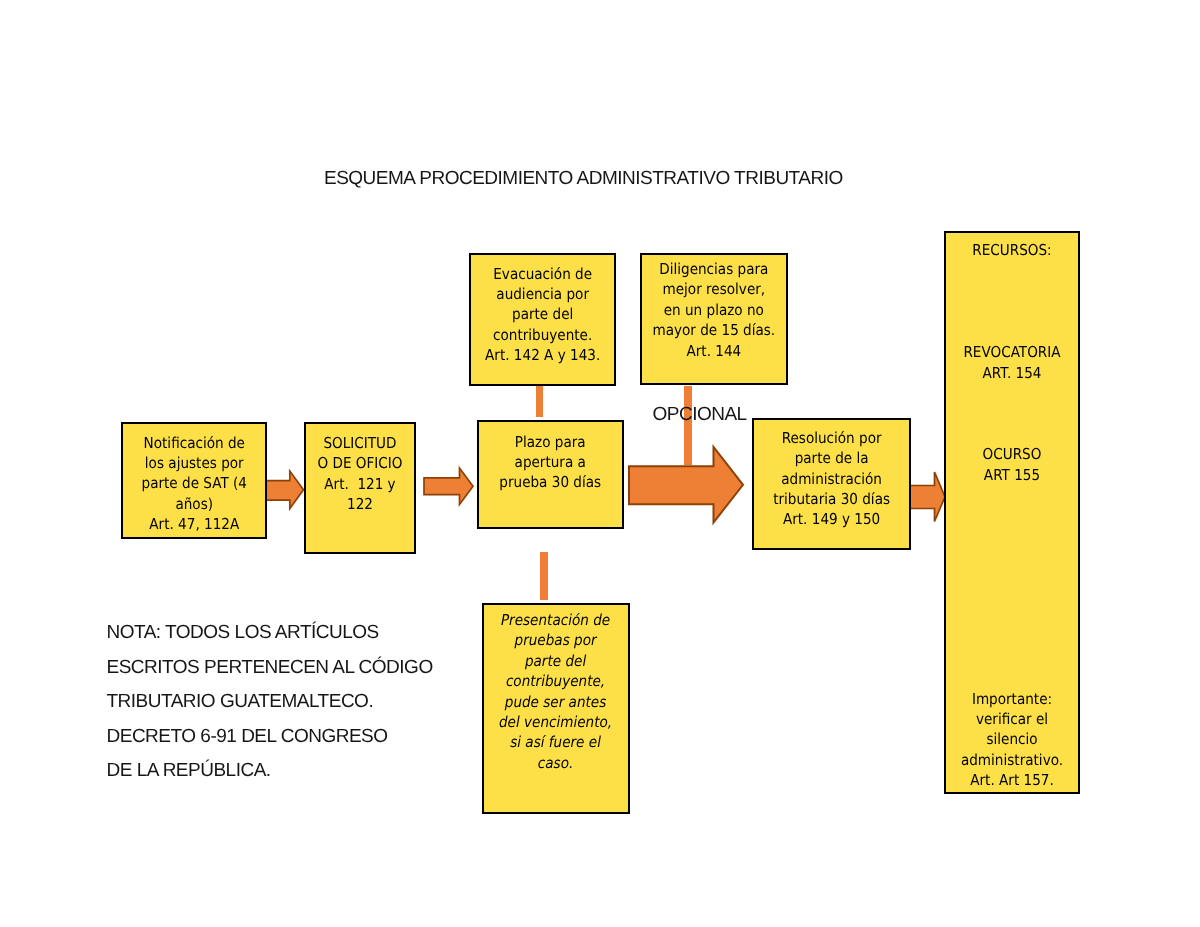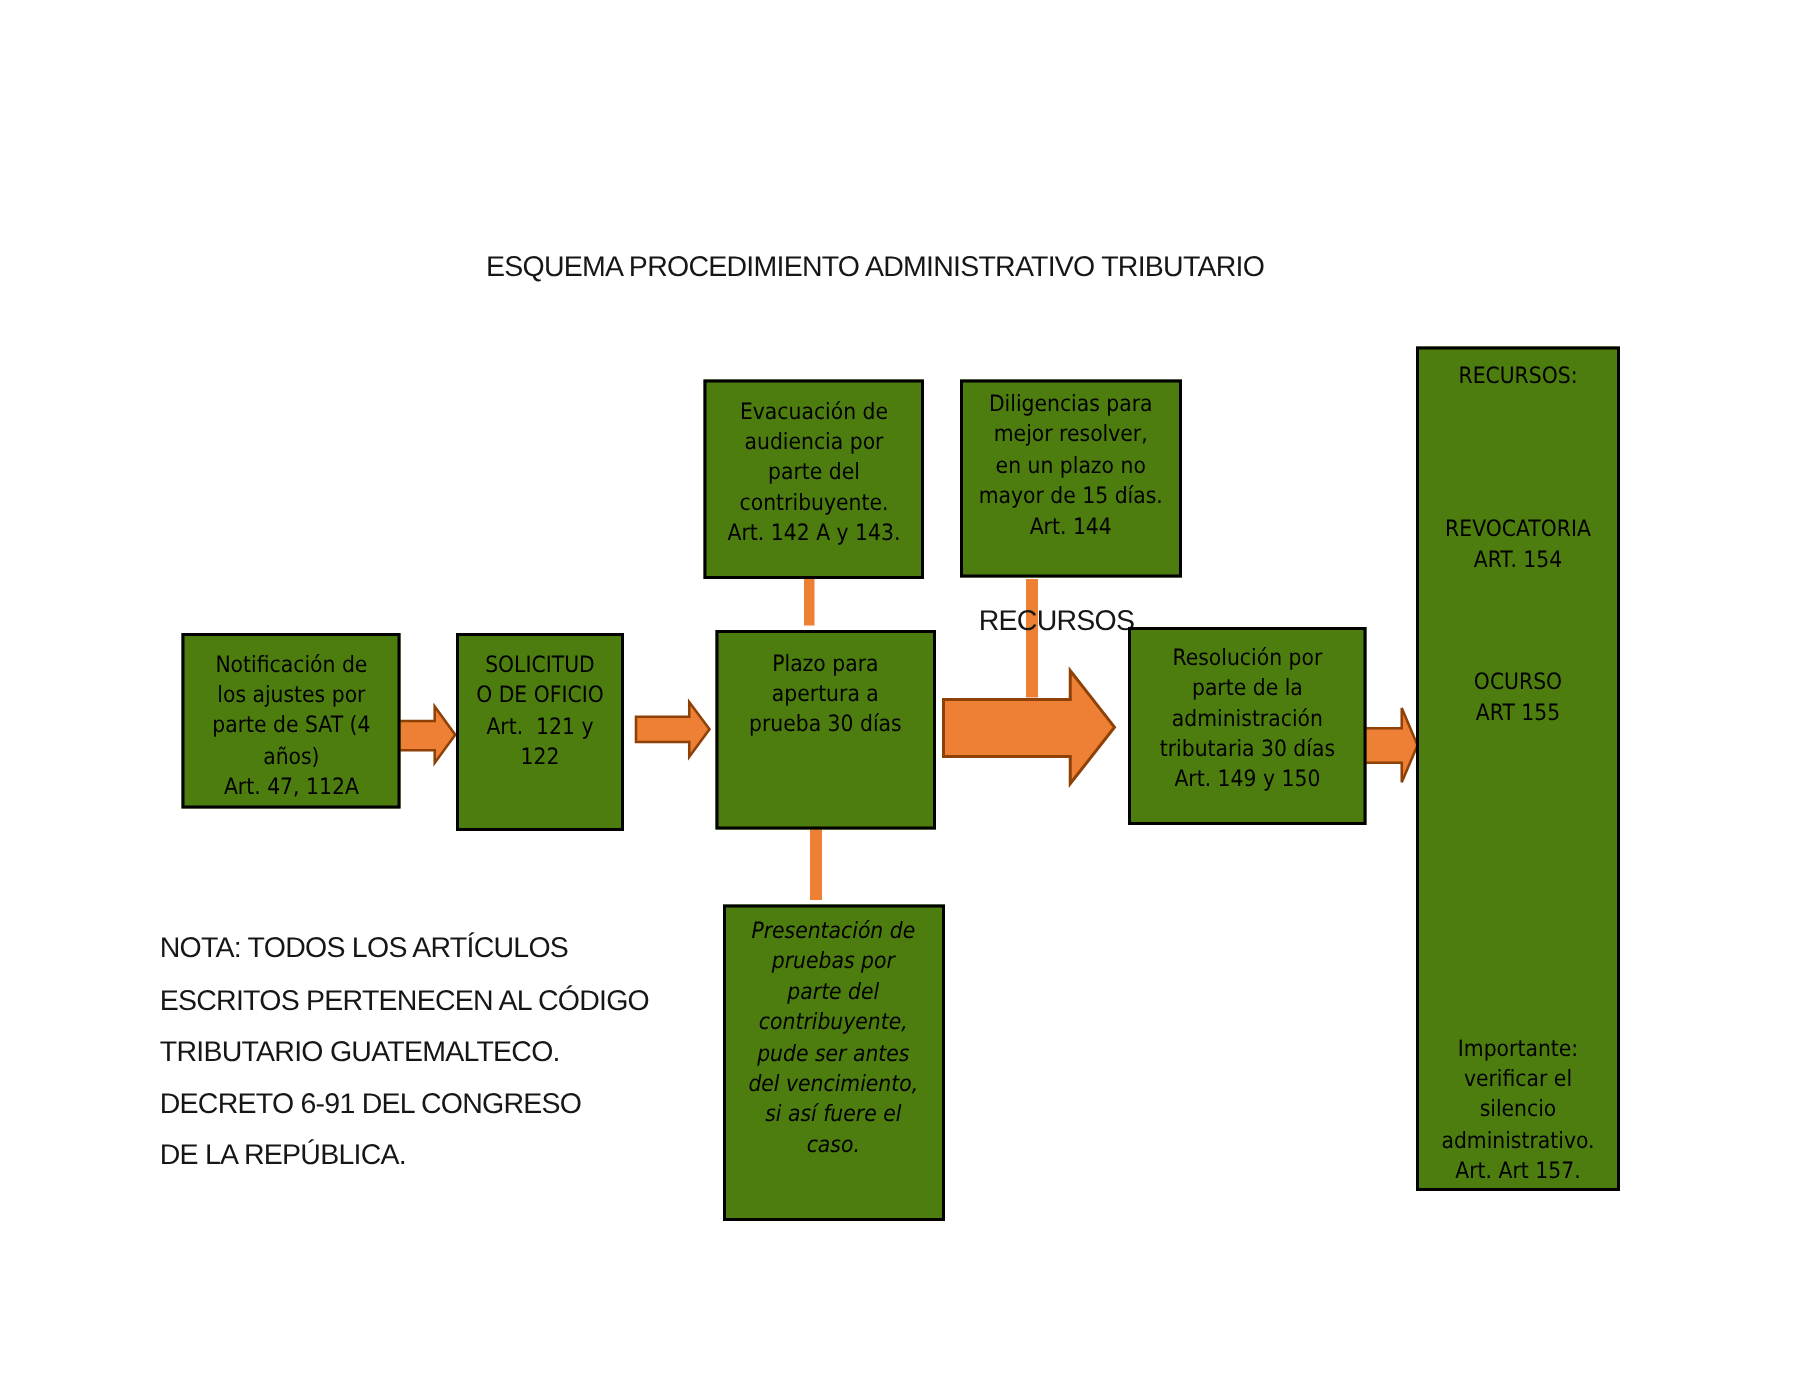--- a/index.html
+++ b/index.html
@@ -2,21 +2,21 @@
 <html><head>
 <meta charset="utf-8">
 <title>ESQUEMA PROCEDIMIENTO ADMINISTRATIVO TRIBUTARIO</title>
 <style>
   html,body{margin:0;padding:0;}
   body{width:1200px;height:927px;background:#ffffff;overflow:hidden;
        font-family:"Liberation Sans",sans-serif;-webkit-font-smoothing:antialiased;
        text-rendering:geometricPrecision;}
   #canvas{position:relative;width:1200px;height:927px;background:#fff;}
   .abs{position:absolute;}
-  .box{position:absolute;border:2px solid #000;background:#4d7c0f;box-sizing:border-box;
+  .box{position:absolute;border:2px solid #000;background:#fde047;box-sizing:border-box;
        display:flex;align-items:flex-start;justify-content:center;}
   .tallbox{display:block;}
   .boxtext{text-align:center;font-family:"DejaVu Sans",sans-serif;font-size:15px;line-height:20.4px;color:#000;
           white-space:pre-wrap;transform:scaleX(0.905);transform-origin:50% 0;}
   .rgroup{position:absolute;left:0;right:0;text-align:center;font-family:"DejaVu Sans",sans-serif;font-size:15px;
           line-height:20.4px;color:#000;transform:scaleX(0.905);transform-origin:50% 0;}
   .title{position:absolute;font-size:19px;letter-spacing:-0.5px;line-height:20px;color:#161616;white-space:nowrap;}
   .note{position:absolute;font-size:19px;letter-spacing:-0.5px;line-height:34.55px;color:#161616;white-space:nowrap;margin-top:10px;}
   .opt{position:absolute;font-size:19px;letter-spacing:-0.5px;line-height:20px;color:#161616;white-space:nowrap;}
   .vbar{position:absolute;background:#ED8034;}
@@ -42,34 +42,34 @@
     </svg>
 <svg class="abs" style="left:424px;top:468px;width:49px;height:36.5px" viewBox="0 0 49 36.5">
       <polygon points="0,9.8 35.5,9.8 35.5,0 49,18.2 35.5,36.5 35.5,26.7 0,26.7" fill="#ED8034" stroke="#8E4107" stroke-width="1.7" stroke-linejoin="miter"></polygon>
     </svg>
 <svg class="abs" style="left:629px;top:447px;width:114px;height:75.5px" viewBox="0 0 114 75.5">
       <polygon points="0,19.3 84.5,19.3 84.5,0 114,37.8 84.5,75.5 84.5,57.3 0,57.3" fill="#ED8034" stroke="#8E4107" stroke-width="2.0" stroke-linejoin="miter"></polygon>
     </svg>
 <svg class="abs" style="left:898px;top:472px;width:47px;height:49.5px" viewBox="0 0 47 49.5">
       <polygon points="0,13.5 36.5,13.5 36.5,0 47,24.8 36.5,49.5 36.5,36.5 0,36.5" fill="#ED8034" stroke="#8E4107" stroke-width="1.7" stroke-linejoin="miter"></polygon>
     </svg>
-<div class="opt" style="left:652.5px;top:405px;">RECURSOS</div>
+<div class="opt" style="left:652.5px;top:405px;">OPCIONAL</div>
 <div class="box" style="left:469px;top:253px;width:147px;height:133px;padding-top:8.5px;">
       <div class="boxtext"><div>Evacuación de</div><div>audiencia por</div><div>parte del</div><div>contribuyente.</div><div>Art. 142 A y 143.</div></div>
     </div>
 <div class="box" style="left:640px;top:253px;width:148px;height:132px;padding-top:4px;">
       <div class="boxtext"><div>Diligencias para</div><div>mejor resolver,</div><div>en un plazo no</div><div>mayor de 15 días.</div><div>Art. 144</div></div>
     </div>
 <div class="box" style="left:121px;top:422px;width:146px;height:117px;padding-top:8.5px;">
       <div class="boxtext"><div>Notificación de</div><div>los ajustes por</div><div>parte de SAT (4</div><div>años)</div><div>Art. 47, 112A</div></div>
     </div>
 <div class="box" style="left:304px;top:422px;width:112px;height:132px;padding-top:9.0px;">
       <div class="boxtext"><div>SOLICITUD</div><div>O DE OFICIO</div><div>Art.  121 y</div><div>122</div></div>
     </div>
-<div class="box" style="left:477px;top:420px;width:147px;height:133px;padding-top:9.5px;">
+<div class="box" style="left:477px;top:420px;width:147px;height:109px;padding-top:9.5px;">
       <div class="boxtext"><div>Plazo para</div><div>apertura a</div><div>prueba 30 días</div></div>
     </div>
 <div class="box" style="left:752px;top:418px;width:159px;height:132px;padding-top:7.7px;">
       <div class="boxtext"><div>Resolución por</div><div>parte de la</div><div>administración</div><div>tributaria 30 días</div><div>Art. 149 y 150</div></div>
     </div>
 <div class="box" style="left:482px;top:603px;width:148px;height:211px;padding-top:5px;font-style:italic;">
       <div class="boxtext"><div>Presentación de</div><div>pruebas por</div><div>parte del</div><div>contribuyente,</div><div>pude ser antes</div><div>del vencimiento,</div><div>si así fuere el</div><div>caso.</div></div>
     </div>
 <div class="box tallbox" style="left:944px;top:231px;width:136px;height:563px;">
       <div class="rgroup" style="top:7.2px;">

